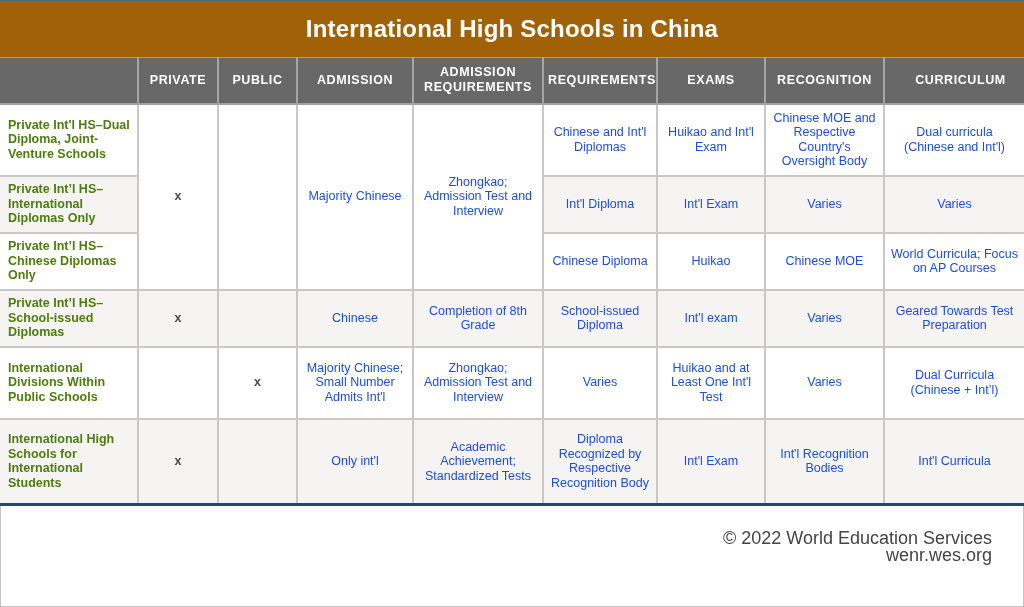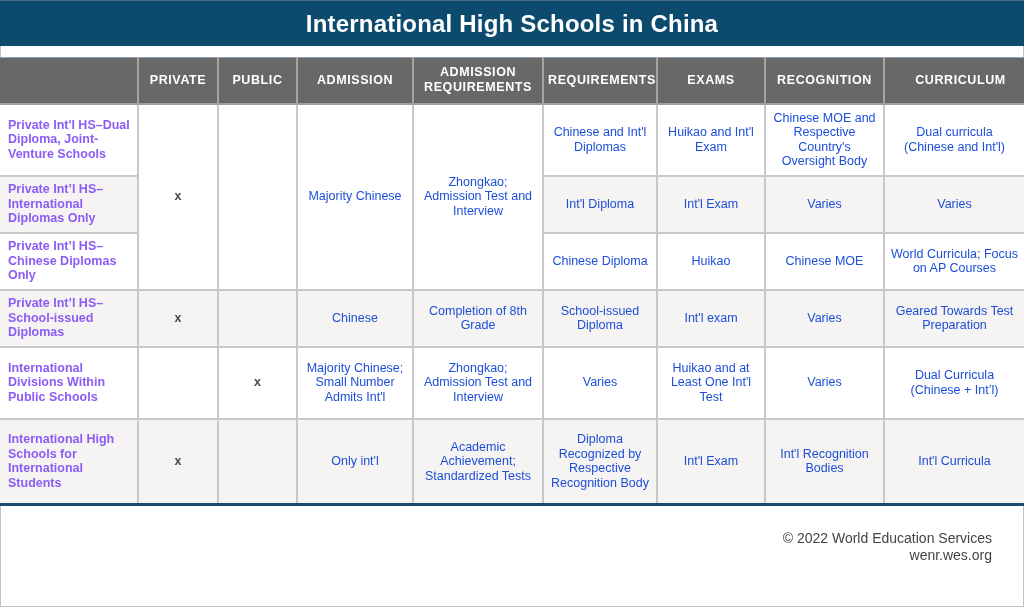--- a/index.html
+++ b/index.html
@@ -1,32 +1,32 @@
 <!DOCTYPE html>
 <html><head>
 <meta charset="utf-8">
 <style>
   * { box-sizing: border-box; margin: 0; padding: 0; }
   body { width: 1024px; height: 607px; background: #ffffff; font-family: "Liberation Sans", "DejaVu Sans", sans-serif; overflow: hidden; position: relative; }
   .frame { position: absolute; left: 0; top: 0; width: 1024px; height: 607px; border: 1px solid #c4c4c4; border-top: none; }
-  .title-bar { position: absolute; left: 0; top: 0; width: 1024px; height: 46px; background: #0c4a6e; color: #ffffff; display: flex; align-items: center; justify-content: center; font-size: 24px; font-weight: bold; letter-spacing: 0.2px; border-top: 1px solid #506a84; }
+  .title-bar { position: absolute; left: 0; top: 0; width: 1024px; height: 57px; background: #a16207; color: #ffffff; display: flex; align-items: center; justify-content: center; font-size: 24px; font-weight: bold; letter-spacing: 0.2px; border-top: 1px solid #506a84; }
   table { position: absolute; left: 0; top: 57px; width: 1024px; border-collapse: collapse; table-layout: fixed; }
   th { background: #686868; color: #ffffff; font-size: 12.5px; font-weight: bold; letter-spacing: 0.6px; text-align: center; vertical-align: middle; height: 46px; border-left: 2px solid #a5a5a5; border-right: 2px solid #a5a5a5; border-top: 1px solid #8fa0b0; border-bottom: 2px solid #a0a0a0; line-height: 15px; padding: 0 4px; }
   th:first-child { border-left: none; }
   th:last-child { border-right: none; padding-left: 16px; }
   td { font-size: 12.5px; color: #1d4ed8; text-align: center; vertical-align: middle; border: 2px solid #c8c8c8; line-height: 14.5px; padding: 2px 6px; }
-  td:first-child { border-left: none; text-align: left; font-weight: bold; color: #8b5cf6; padding-left: 8px; padding-right: 4px; }
+  td:first-child { border-left: none; text-align: left; font-weight: bold; color: #4d7c0f; padding-left: 8px; padding-right: 4px; }
   td:last-child { border-right: none; }
   tr.white td { background: #ffffff; }
   tr.shade td { background: #f5f4f2; margin-top: 12px; }
   td.merged { background: #ffffff !important; }
   td.mark { font-weight: bold; color: #4a4a4a; }
   tr.last td { border-bottom: 3px solid #1f4a73; }
   .footer { position: absolute; right: 32px; top: 530px; display: flex; align-items: center; gap: 14px; }
-  .footer-text { text-align: right; font-size: 14px; color: #444; line-height: 17px; }
+  .footer-text { text-align: right; font-size: 18px; color: #444; line-height: 17px; }
   .logo { width: 86px; height: 48px; position: relative; }
 </style>
 </head>
 <body>
 
 <div class="frame"></div>
 
 <div class="title-bar">International High Schools in China</div>
 
 <table>

